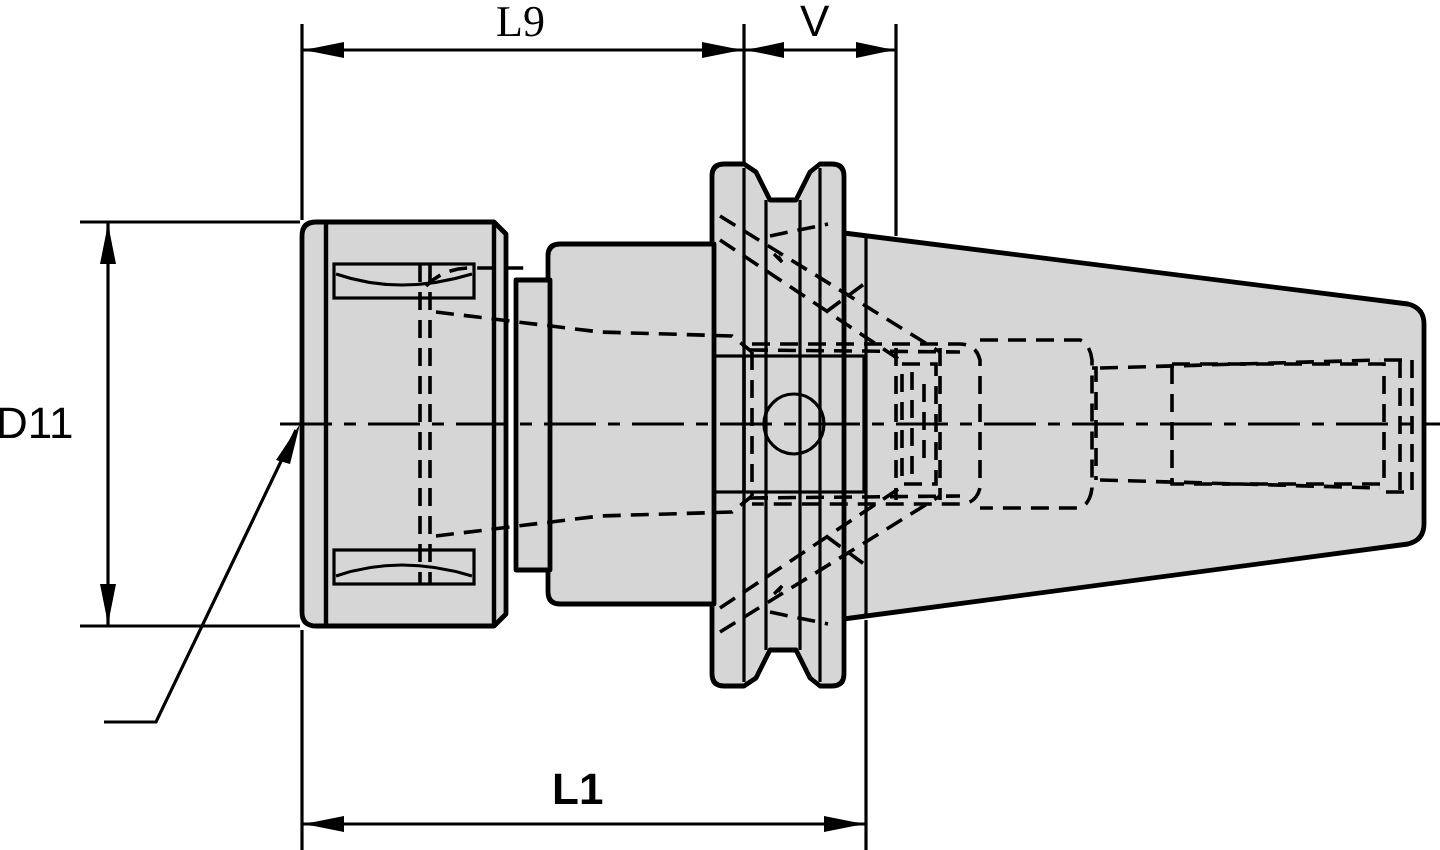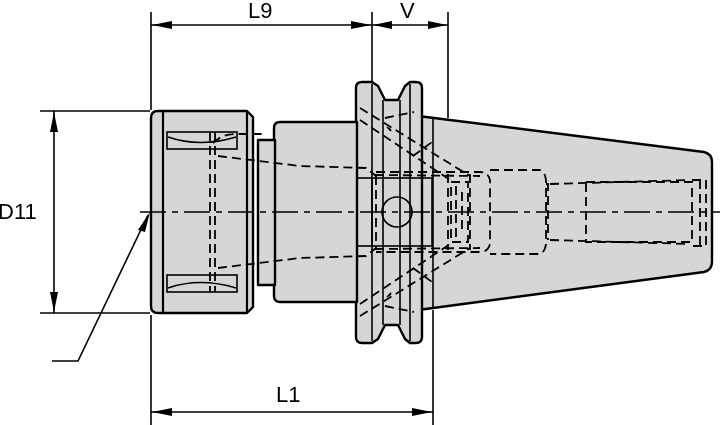--- a/index.html
+++ b/index.html
@@ -117,16 +117,16 @@
     <polygon class="arrow" points="54,112 50,132 58,132"></polygon>
     <polygon class="arrow" points="54,312 50,292 58,292"></polygon>
   </g>
 
   <g>
     <polyline class="dim" points="52,361 78,361 148,215"></polyline>
     <polygon class="arrow" points="150,212 138,230 145,232"></polygon>
   </g>
 </svg>
 
-<span class="lbl" style="left:248px; top:0px;">L9</span>
+<span class="lbl" style="left:248px; top:0px;font-family:Liberation Serif, serif;">L9</span>
 <span class="lbl" style="left:400px; top:0px;">V</span>
-<span class="lbl" style="left:276px; top:384px;">L1</span>
+<span class="lbl" style="left:276px; top:384px;font-weight:bold;">L1</span>
 <span class="lbl" style="left:-2px; top:201px;">D11</span>
 
 </body></html>

